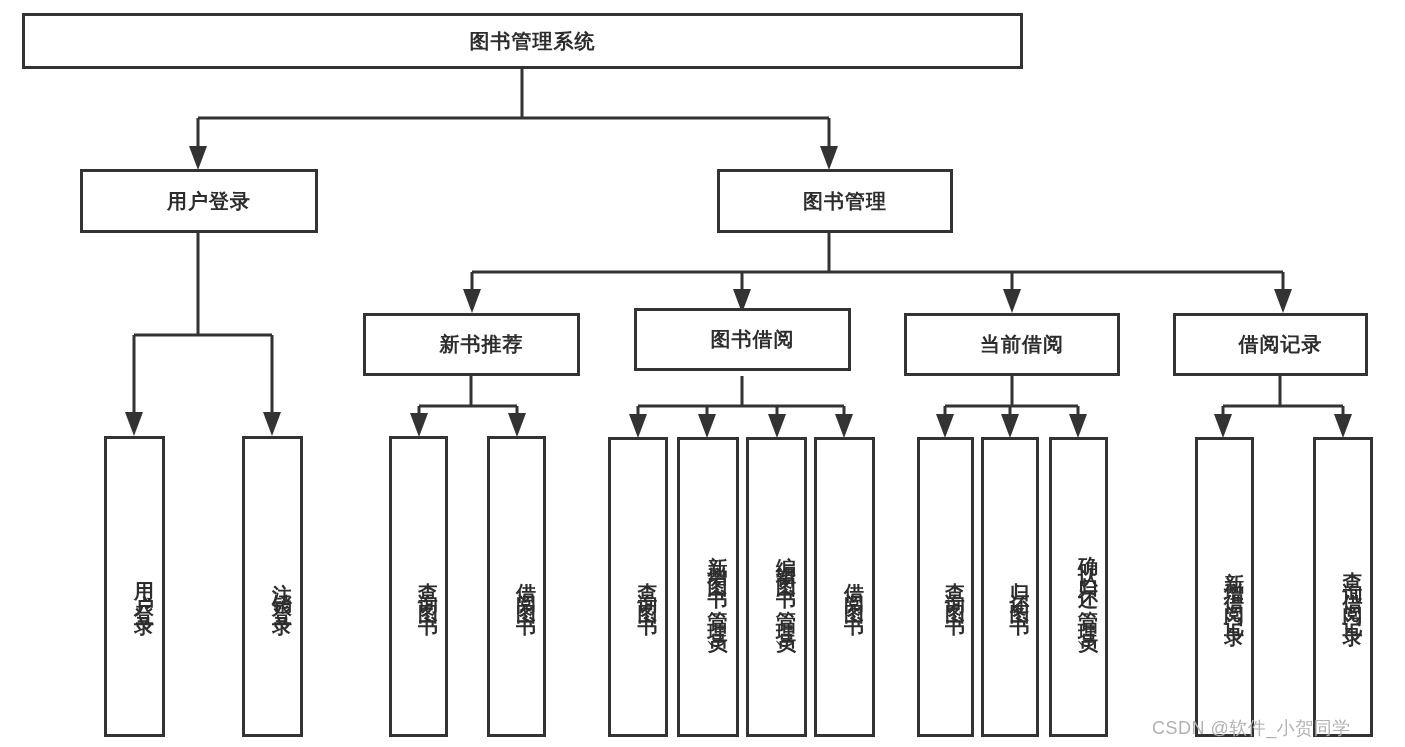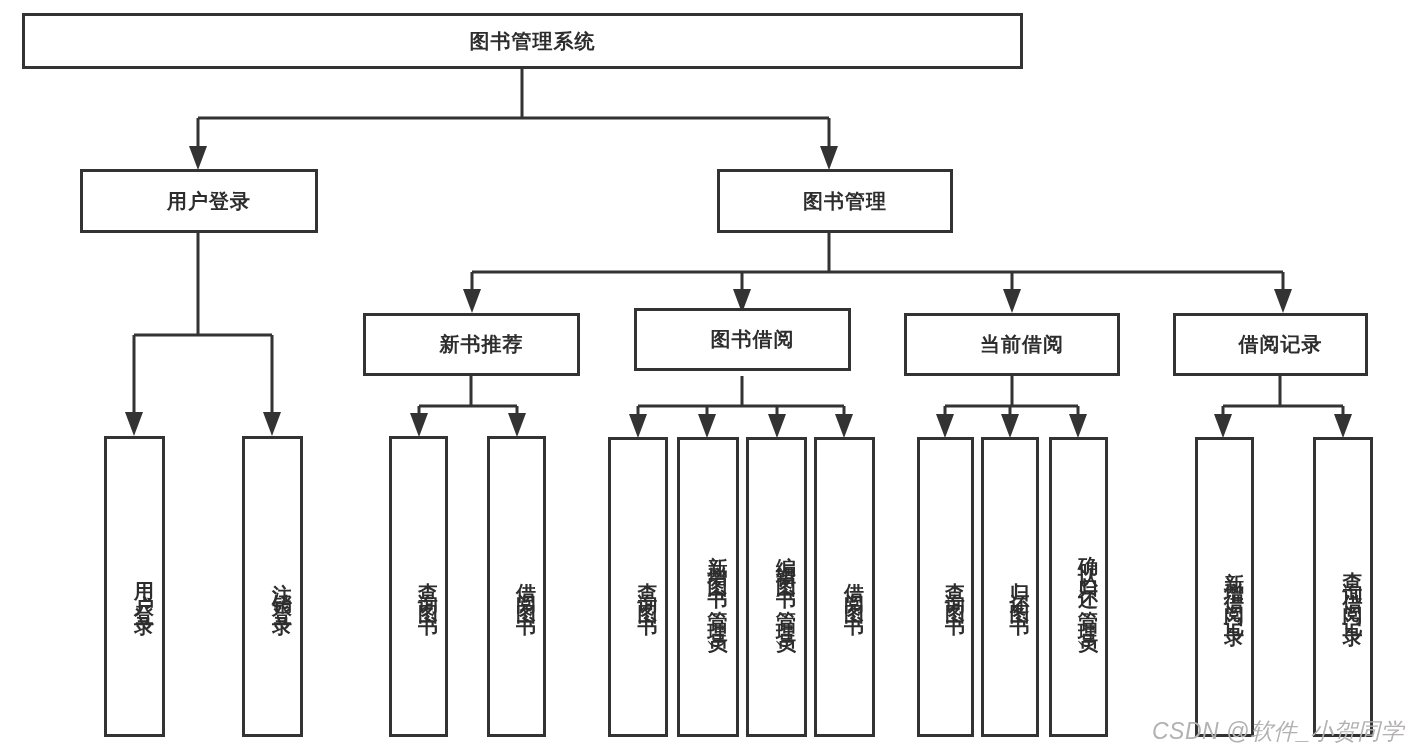--- a/index.html
+++ b/index.html
@@ -31,26 +31,25 @@
     writing-mode:vertical-rl;
     text-orientation:mixed;
     letter-spacing:11px;
     line-height:1;
     padding-top:4px;
   }
   .watermark{
     position:absolute;
     left:1152px;top:716px;
     width:250px;
-    font-size:23px;
+    font-size:18px;
     color:var(--watermark);
     letter-spacing:0.5px;
     white-space:nowrap;
     z-index:5;
-    font-style:italic;
   }
 </style>
 </head>
 <body>
 
 <div class="stage">
 
   <svg class="connectors" viewBox="0 0 1405 747" xmlns="http://www.w3.org/2000/svg">
 
     <path d="M522 68 V118 M198 118 H829 M198 118 V150 M829 118 V150"></path>

